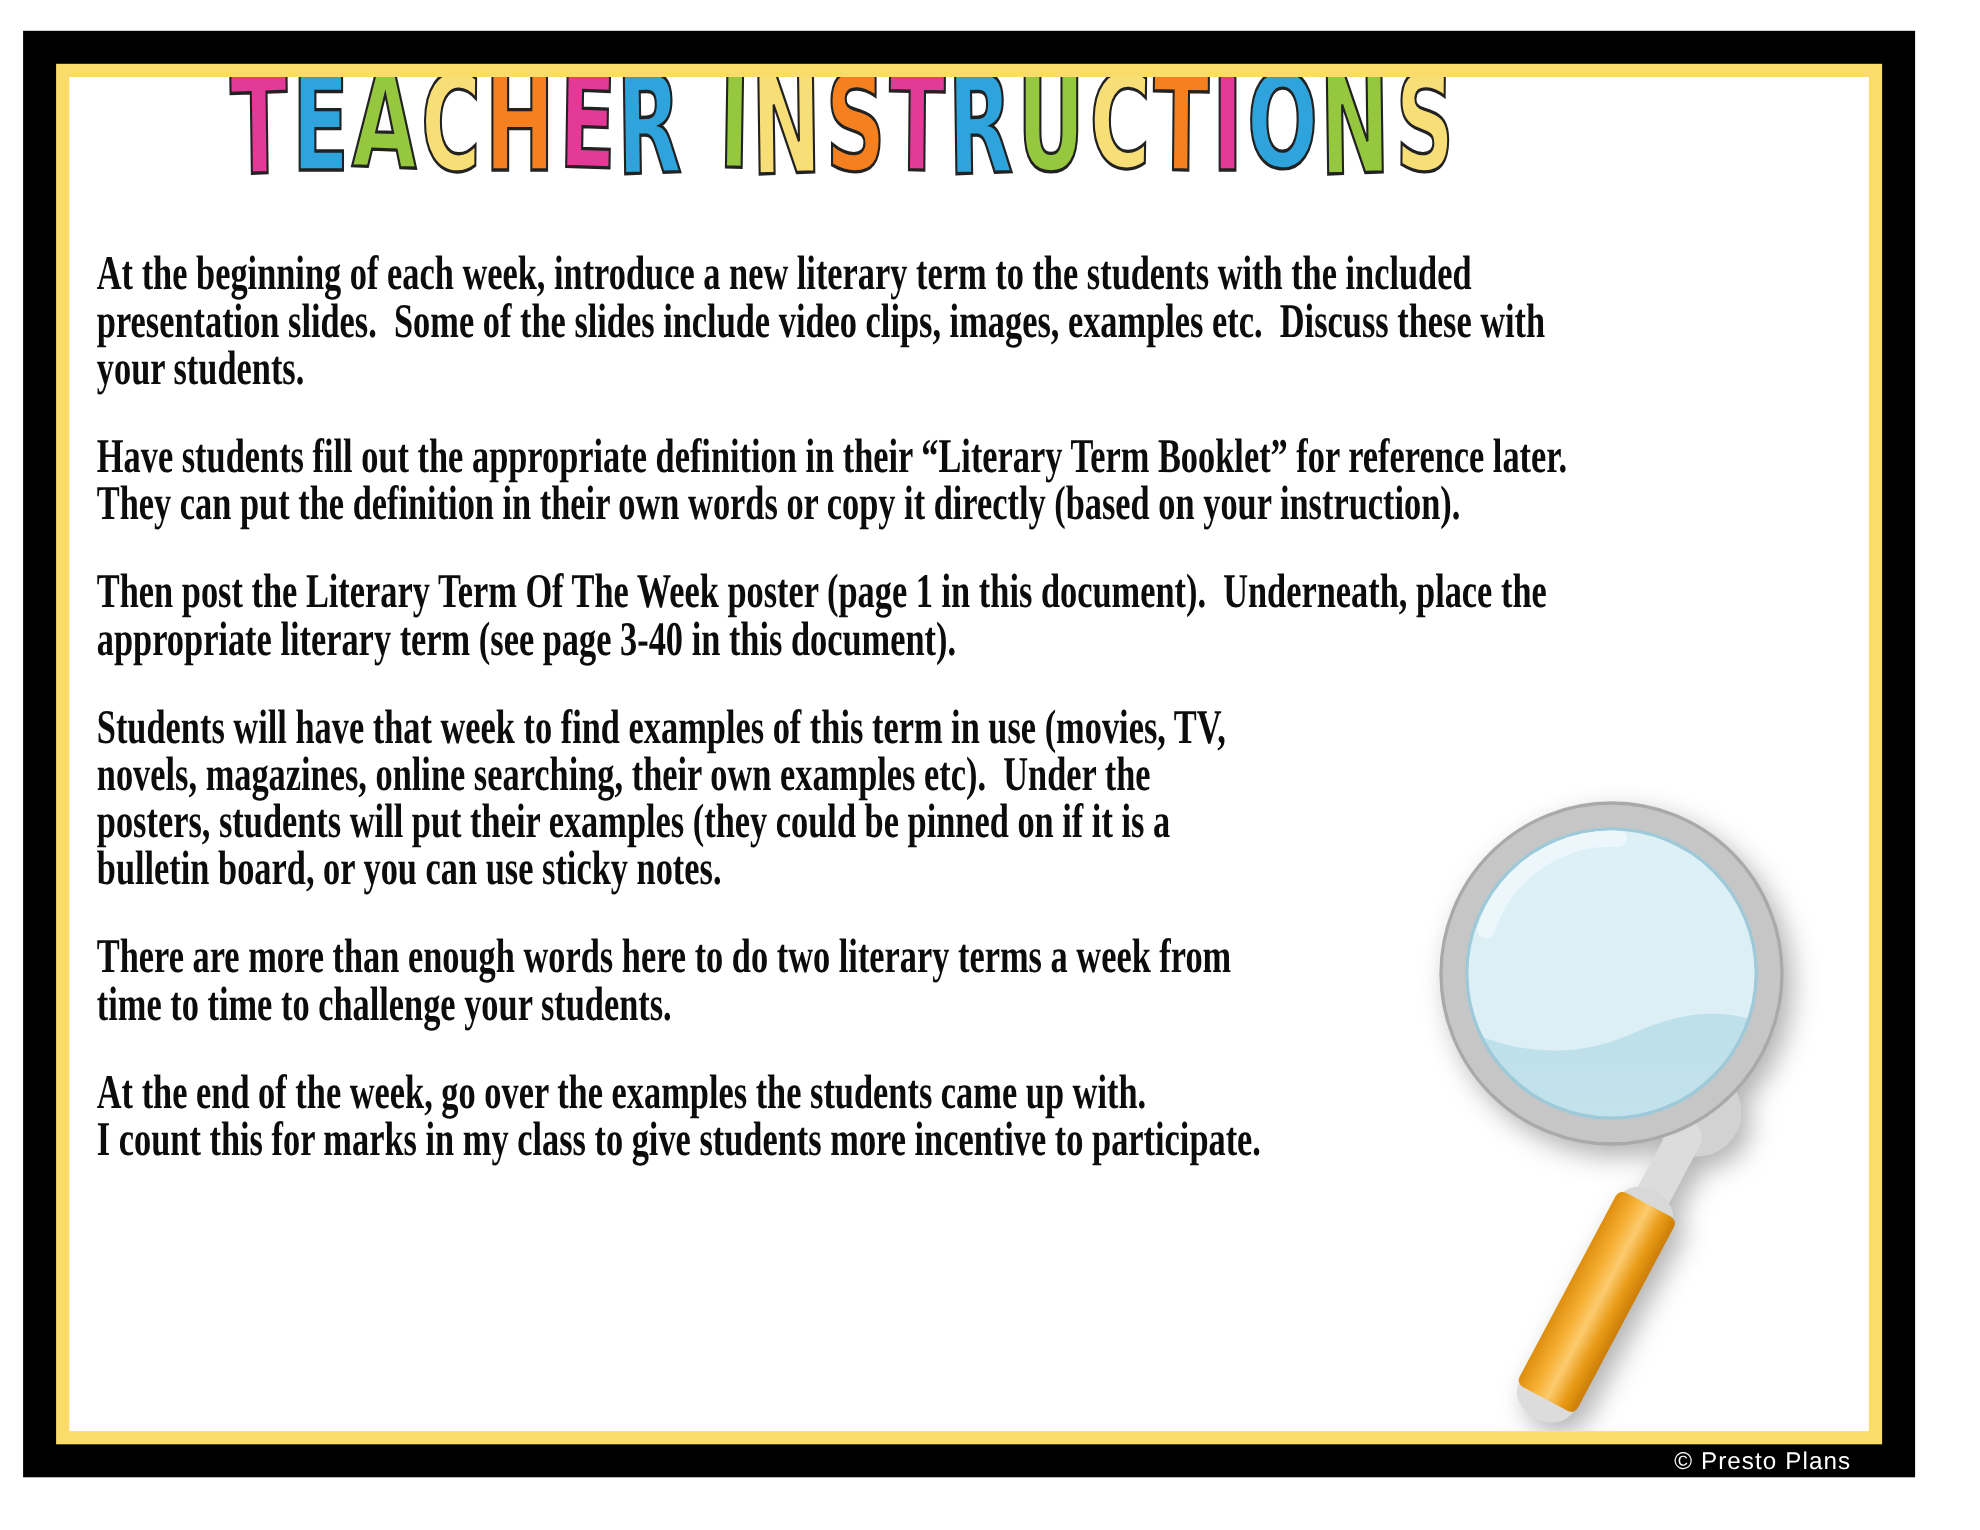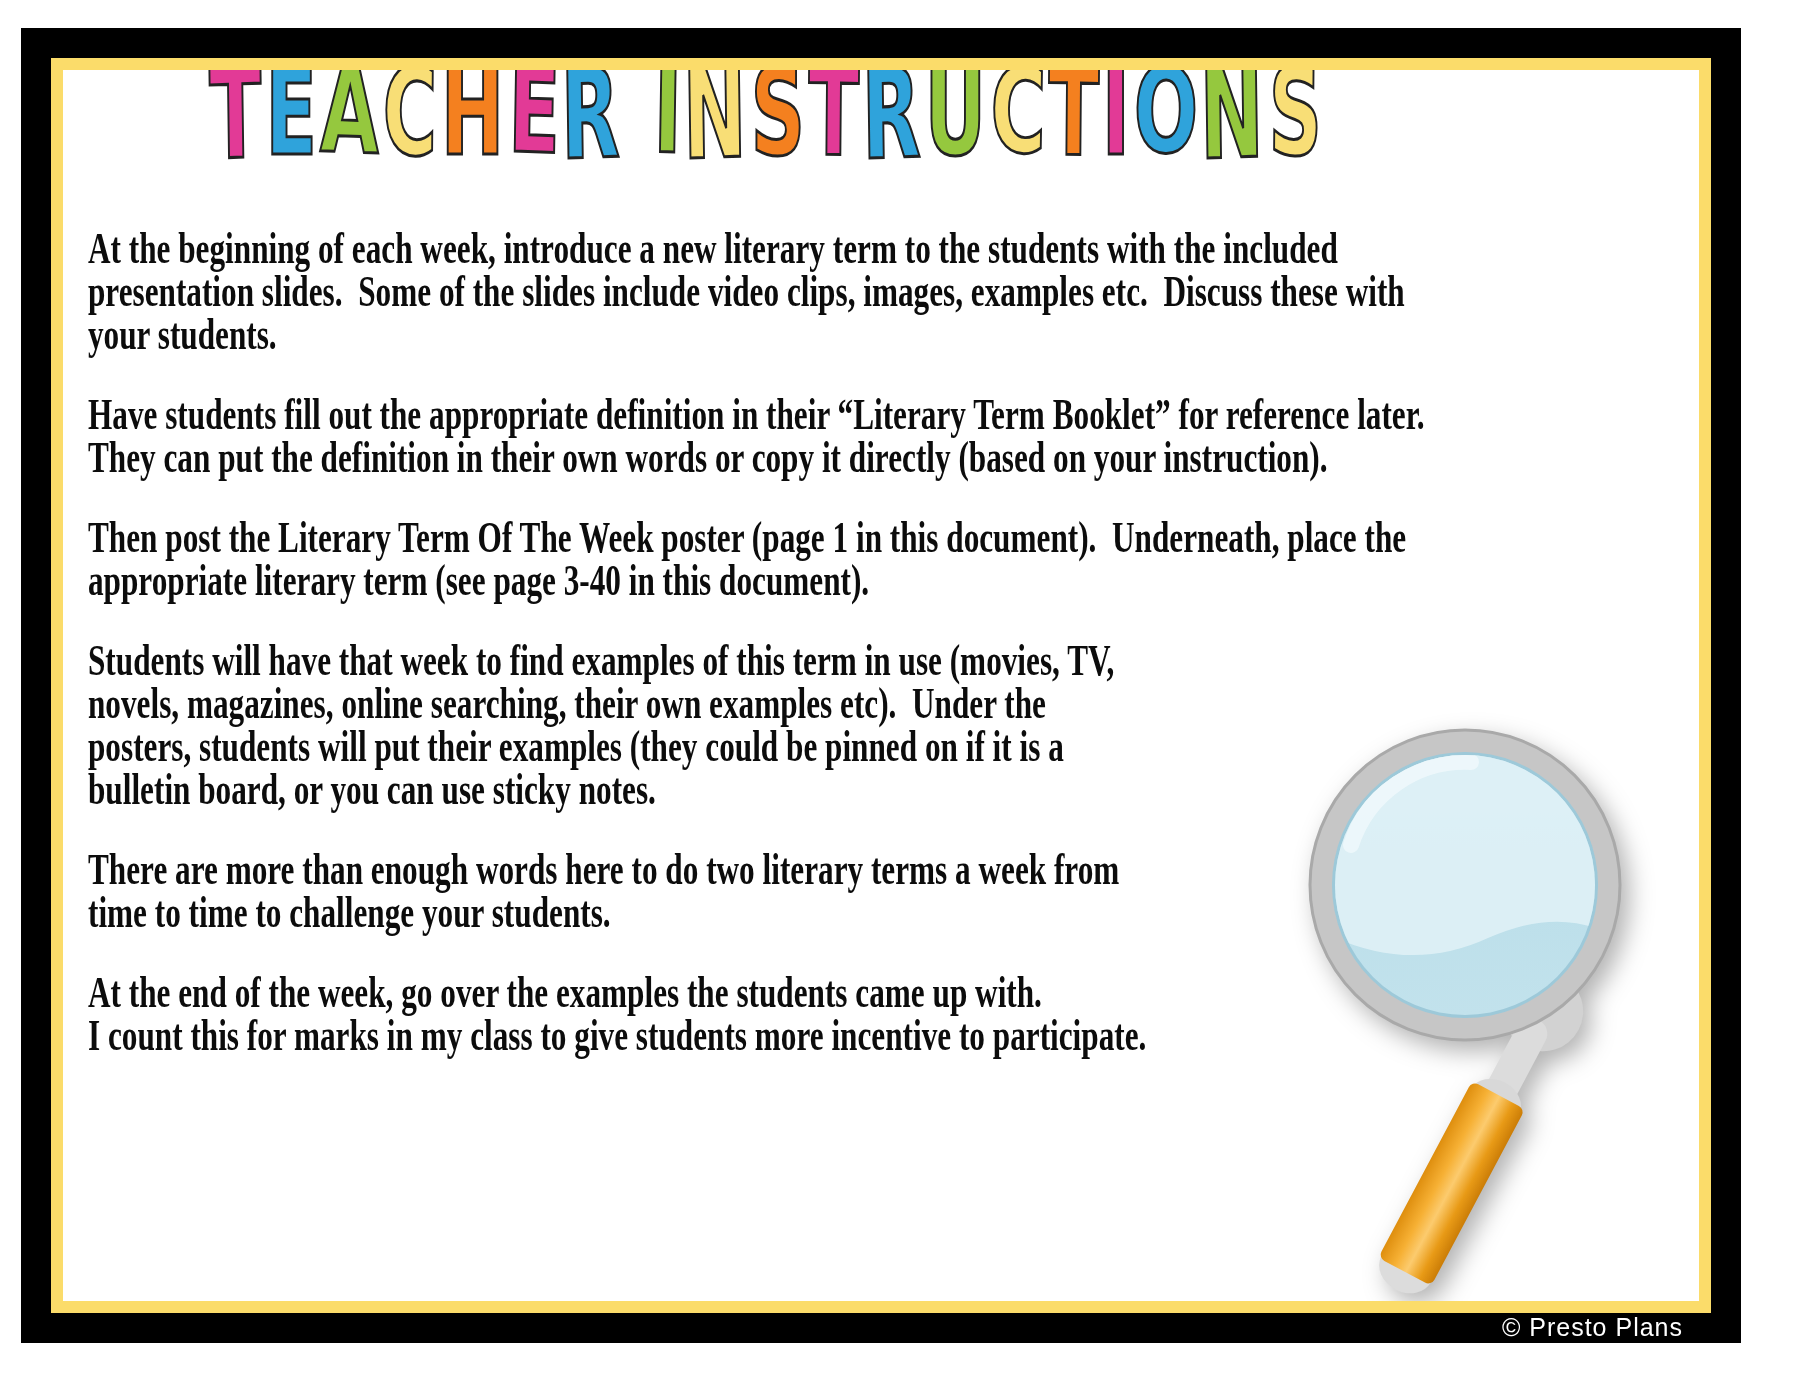--- a/index.html
+++ b/index.html
@@ -49,21 +49,21 @@
   
   .magnifier{
     position:absolute;left:1140px;top:610px;width:520px;height:700px;
     overflow:visible;
     filter:drop-shadow(8px 10px 12px rgba(0,0,0,0.30));
   }
   
   .copyright{
     position:absolute;right:58px;bottom:1px;height:29px;line-height:29px;
     color:#ffffff;font-family:"Liberation Sans",sans-serif;
-    font-size:25px;letter-spacing:1px;
+    font-size:22px;letter-spacing:1px;
   }
 </style>
 </head>
 <body>
 
 <div class="frame">
   <div class="gold-border">
     <div class="content">
 
       <h1 class="title" id="title" aria-label="TEACHER INSTRUCTIONS"><span class="tl" style="color: rgb(226, 58, 150);">T</span><span class="tl" style="color: rgb(47, 163, 219);">E</span><span class="tl" style="color: rgb(149, 200, 62);">A</span><span class="tl" style="color: rgb(248, 222, 118);">C</span><span class="tl" style="color: rgb(244, 128, 31);">H</span><span class="tl" style="color: rgb(226, 58, 150);">E</span><span class="tl" style="color: rgb(47, 163, 219);">R</span><span class="tl tl-space" style="color: rgb(226, 58, 150);">&nbsp;</span><span class="tl" style="color: rgb(149, 200, 62);">I</span><span class="tl" style="color: rgb(248, 222, 118);">N</span><span class="tl" style="color: rgb(244, 128, 31);">S</span><span class="tl" style="color: rgb(226, 58, 150);">T</span><span class="tl" style="color: rgb(47, 163, 219);">R</span><span class="tl" style="color: rgb(149, 200, 62);">U</span><span class="tl" style="color: rgb(248, 222, 118);">C</span><span class="tl" style="color: rgb(244, 128, 31);">T</span><span class="tl" style="color: rgb(226, 58, 150);">I</span><span class="tl" style="color: rgb(47, 163, 219);">O</span><span class="tl" style="color: rgb(149, 200, 62);">N</span><span class="tl" style="color: rgb(248, 222, 118);">S</span></h1>

